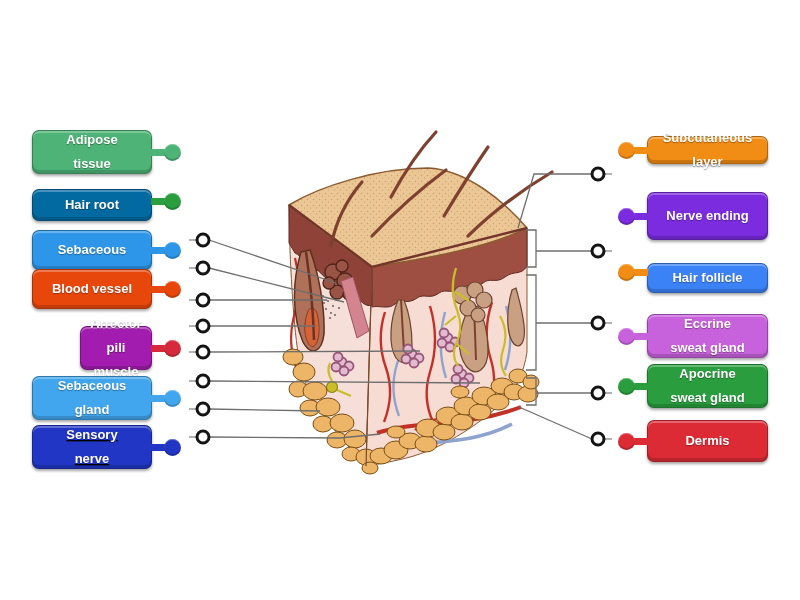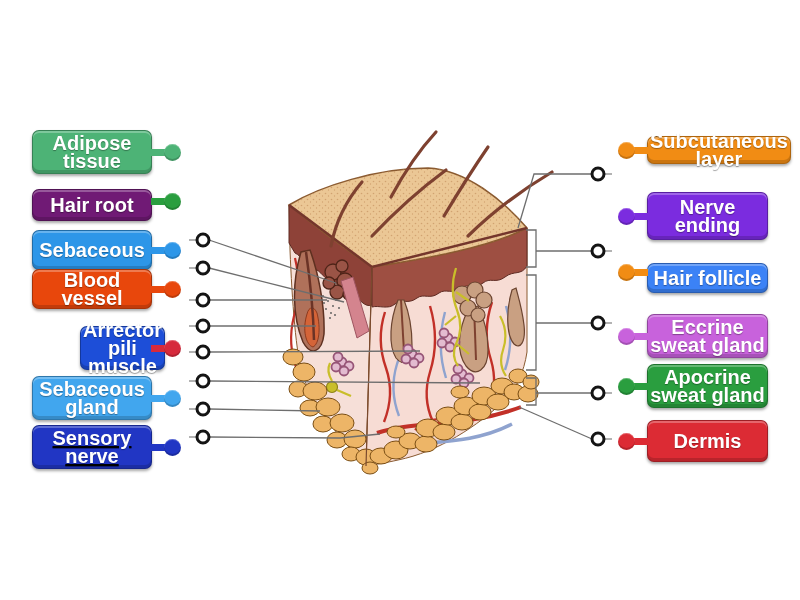--- a/index.html
+++ b/index.html
@@ -5,21 +5,21 @@
   html,body{margin:0;padding:0;background:#fff;}
   #stage{position:relative;width:800px;height:600px;background:#ffffff;overflow:hidden;
          font-family:"Liberation Sans",sans-serif;}
   svg{position:absolute;left:0;top:0;}
   .label{position:absolute;display:flex;}
   .label.left{left:32px;width:120px;}
   .label.right{left:647px;width:121px;}
   .box{flex:1;border-radius:7px;display:flex;align-items:center;justify-content:center;
        border:1px solid rgba(0,0,0,.28);
        box-shadow:inset 0 2px 0 rgba(255,255,255,.28), inset 0 -3px 0 rgba(0,0,0,.16), 0 2px 3px rgba(0,0,0,.35);}
-  .txt{color:#fff;font-weight:bold;font-size:20px;line-height:18px;text-align:center;
+  .txt{color:#fff;font-weight:bold;font-size:13px;line-height:24px;text-align:center;
        white-space:pre-line;text-shadow:0 1px 1px rgba(0,0,0,.35);padding:16px 2px;}
   .stub{position:absolute;width:15px;height:7px;top:50%;margin-top:-3.5px;}
   .label.left .stub{right:-14px;}
   .label.right .stub{left:-14px;}
   .dot{position:absolute;width:17px;height:17px;border-radius:50%;top:50%;margin-top:-8.5px;
        box-shadow:inset 0 1px 0 rgba(255,255,255,.25), inset 0 -2px 0 rgba(0,0,0,.18);}
   .label.left .dot{right:-29px;}
   .label.right .dot{left:-29px;}
 </style>
 </head>
@@ -248,42 +248,42 @@
 
   <div class="label left" style="top:130px;height:44px">
     <span class="box" style="background-color: rgb(77, 179, 118);">
         <span class="txt">Adipose
 tissue</span>
       </span>
     <span class="stub" style="background-color: rgb(77, 179, 118);"></span>
     <span class="dot" style="background-color: rgb(77, 179, 118);"></span>
   </div>
   <div class="label left" style="top:181px;height:40px">
-    <span class="box" style="background-color: #701a75; margin-top: 8px;">
+    <span class="box" style="background-color: #0369a1; margin-top: 8px;">
         <span class="txt">Hair root</span>
       </span>
     <span class="stub" style="background-color: rgb(42, 158, 63);"></span>
     <span class="dot" style="background-color: rgb(42, 158, 63);"></span>
   </div>
   <div class="label left" style="top:230px;height:40px">
     <span class="box" style="background-color: rgb(45, 150, 232);">
         <span class="txt">Sebaceous</span>
       </span>
     <span class="stub" style="background-color: rgb(45, 150, 232);"></span>
     <span class="dot" style="background-color: rgb(45, 150, 232);"></span>
   </div>
   <div class="label left" style="top:269px;height:40px">
     <span class="box" style="background-color: rgb(232, 71, 12);">
         <span class="txt">Blood vessel</span>
       </span>
     <span class="stub" style="background-color: rgb(232, 71, 12);"></span>
     <span class="dot" style="background-color: rgb(232, 71, 12);"></span>
   </div>
   <div class="label left" style="top:326px;height:44px">
-    <span class="box" style="background-color: #1d4ed8; margin-left: 48px;">
+    <span class="box" style="background-color: #a21caf; margin-left: 48px;">
         <span class="txt">Arrector
 pili muscle</span>
       </span>
     <span class="stub" style="background-color: rgb(214, 42, 60);"></span>
     <span class="dot" style="background-color: rgb(214, 42, 60);"></span>
   </div>
   <div class="label left" style="top:376px;height:44px">
     <span class="box" style="background-color: rgb(65, 166, 238);">
         <span class="txt">Sebaceous
 gland</span>

